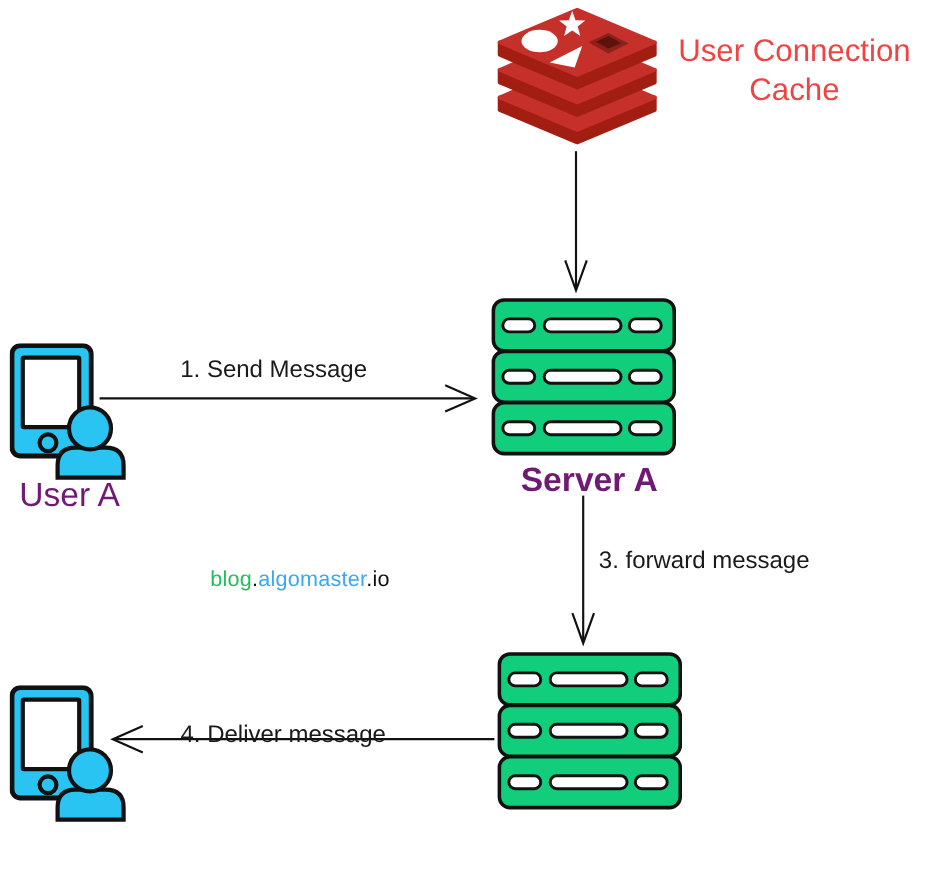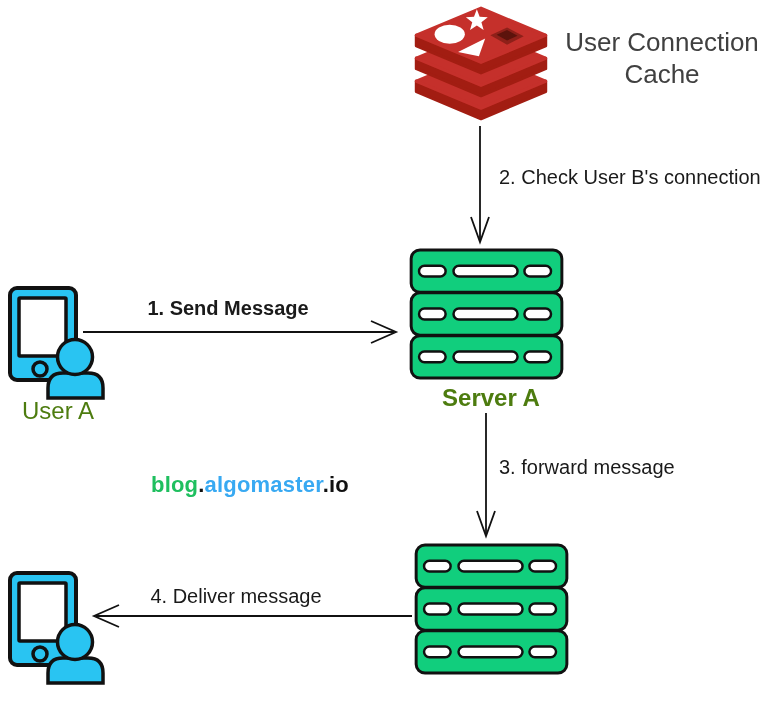--- a/index.html
+++ b/index.html
@@ -1,25 +1,25 @@
 <!DOCTYPE html>
 <html><head>
 <meta charset="utf-8">
 <style>
   html,body { margin:0; padding:0; background:#ffffff; }
   .canvas {
     position:relative; width:775px; height:724px; background:#ffffff;
     font-family:"Liberation Sans", sans-serif; color:#1a1a1a; overflow:hidden;
   }
   .abs { position:absolute; }
-  .node-label { font-size:24px; color:#4d7c0f; white-space:nowrap; text-align:center; }
+  .node-label { font-size:28px; color:#701a75; white-space:nowrap; text-align:center; }
   .edge-label { font-size:20px; color:#1a1a1a; white-space:nowrap; }
   .centered { transform:translateX(-50%); }
-  .title { font-size:26px; line-height:1.22; text-align:center; color:#404040; }
-  .wm { font-size:22px; font-weight:bold; white-space:nowrap; letter-spacing:0.2px; }
+  .title { font-size:26px; line-height:1.22; text-align:center; color:#ef4444; }
+  .wm { font-size:18px; font-weight:normal; white-space:nowrap; letter-spacing:0.2px; }
   .wm-green { color:#1fbf5f; }
   .wm-blue  { color:#38a9f2; }
   .wm-black { color:#111111; }
   svg { display:block; }
   .arrow-layer { position:absolute; left:0; top:0; pointer-events:none; }
 </style>
 </head>
 <body>
 
 <div class="canvas">
@@ -90,21 +90,20 @@
     </g>
   </svg>
 
   <div class="abs" style="left:408px; top:6px;">
     <svg width="146" height="117" viewBox="0 0 140 112">
       <use href="#redis-db"></use>
     </svg>
   </div>
   <div class="abs title" style="left:548px; top:27px; width:228px;">User Connection Cache</div>
 
-  <div class="abs edge-label" style="left:499px; top:166px;">2. Check User B's connection</div>
 
   <div class="abs" style="left:409px; top:248px;">
     <svg width="156" height="132" viewBox="0 0 158 134">
       <use href="#server-stack"></use>
     </svg>
   </div>
   <div class="abs node-label" style="left:409px; top:384px; width:164px;font-weight:bold;">Server A</div>
 
   <div class="abs edge-label" style="left:499px; top:456px;">3. forward message</div>
 
@@ -114,27 +113,27 @@
     </svg>
   </div>
 
   <div class="abs" style="left:8px; top:286px;">
     <svg width="98" height="114" viewBox="0 0 98 114">
       <use href="#mobile-user"></use>
     </svg>
   </div>
   <div class="abs node-label" style="left:8px; top:397px; width:100px;">User A</div>
 
-  <div class="abs edge-label centered" style="left:228px; top:297px;font-weight:bold;">1. Send Message</div>
+  <div class="abs edge-label centered" style="left:228px; top:297px;">1. Send Message</div>
 
   <div class="abs wm centered" style="left:250px; top:472px;">
     <span class="wm-green">blog</span><span class="wm-black">.</span><span class="wm-blue">algomaster</span><span class="wm-black">.</span><span class="wm-black">io</span>
   </div>
 
-  <div class="abs edge-label centered" style="left:236px; top:585px;">4. Deliver message</div>
+  <div class="abs edge-label centered" style="left:236px; top:601px;">4. Deliver message</div>
 
   <div class="abs" style="left:8px; top:571px;">
     <svg width="98" height="114" viewBox="0 0 98 114">
       <use href="#mobile-user"></use>
     </svg>
   </div>
 
 </div>
 
 </body></html>

